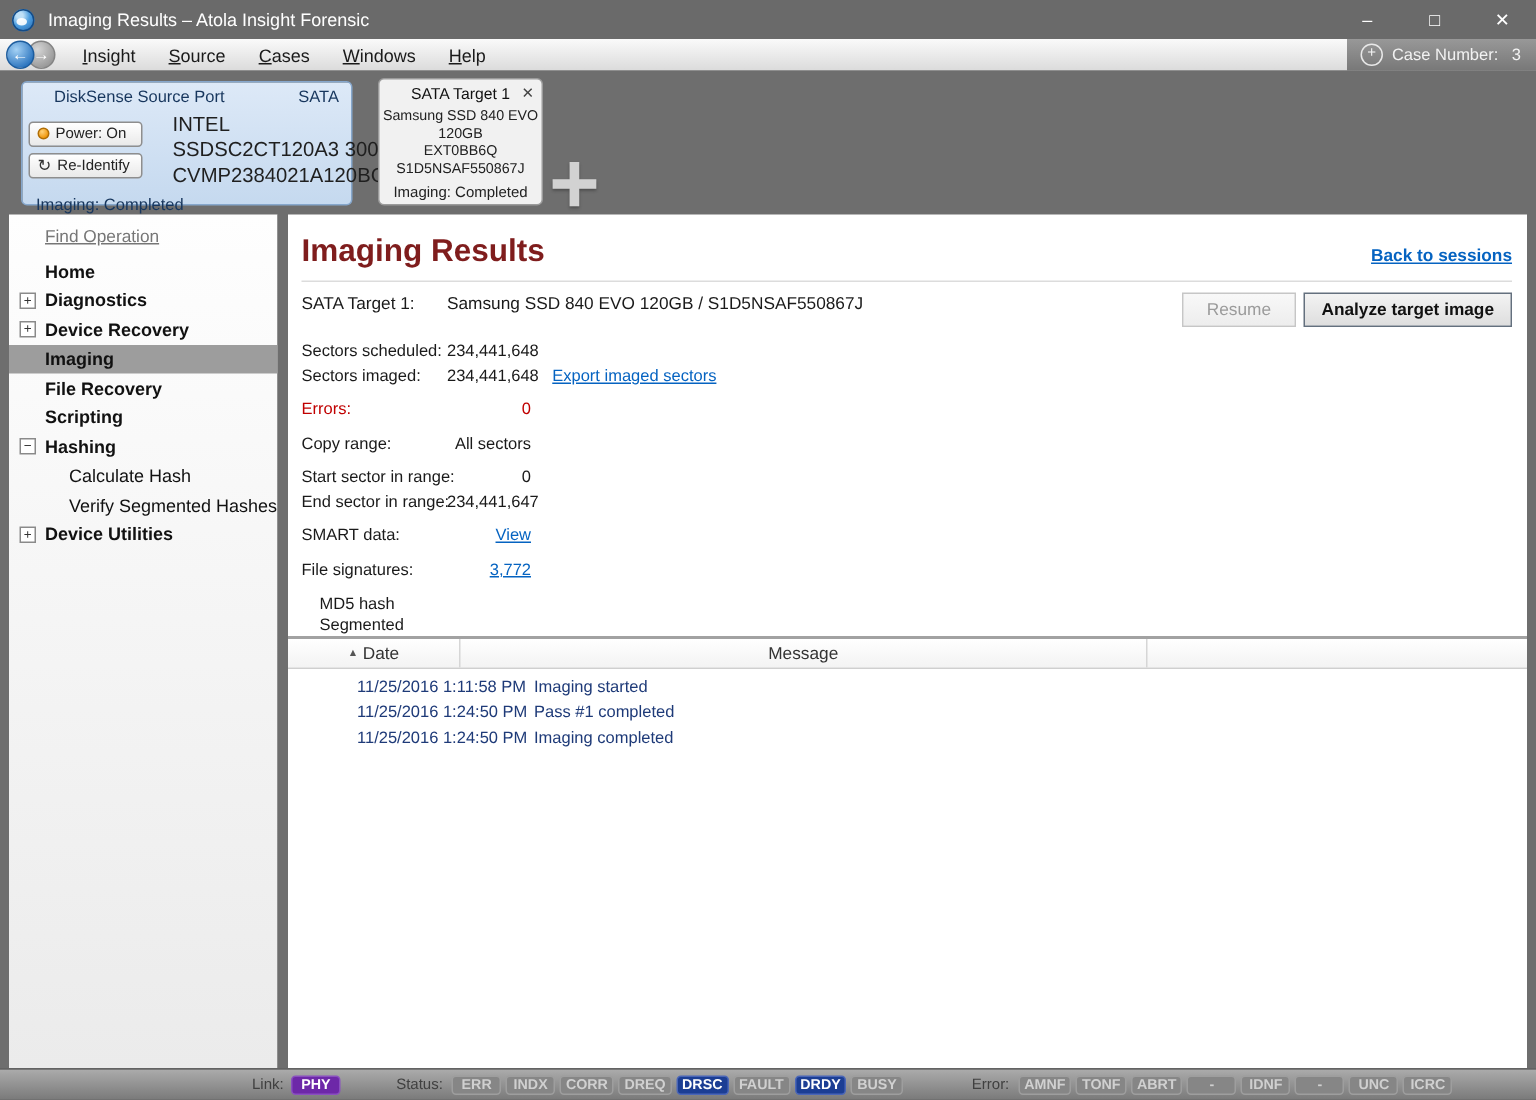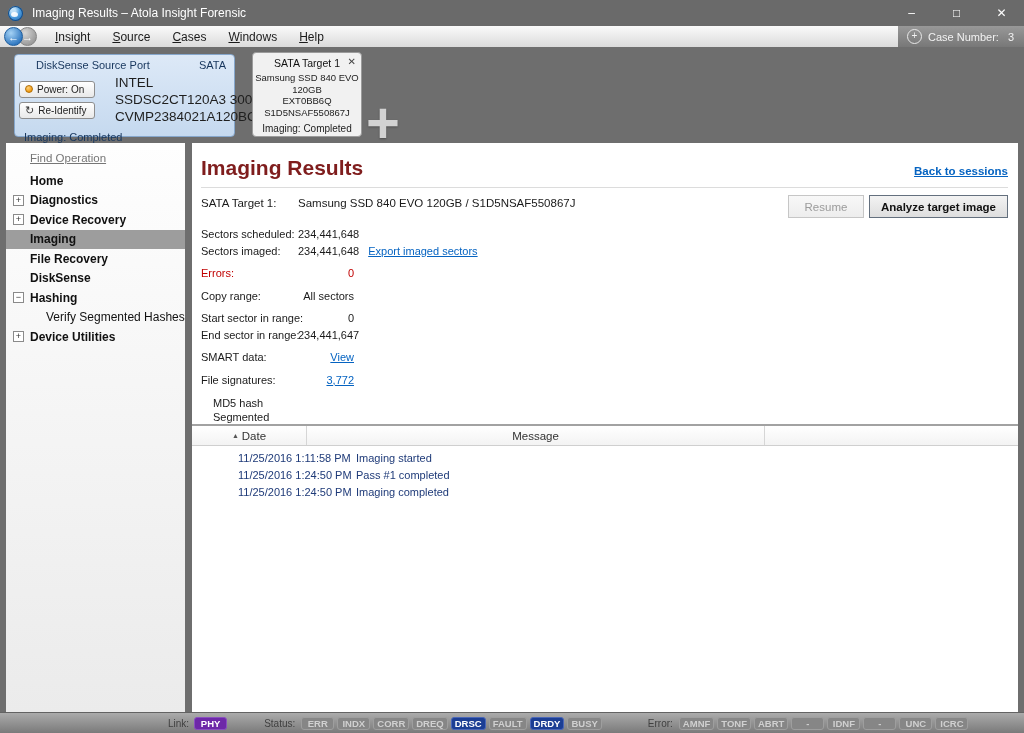--- a/index.html
+++ b/index.html
@@ -237,28 +237,32 @@
           <span class="side-label">Imaging</span>
         </div>
       
         <div class="side-item bold">
 
           <span class="side-label">File Recovery</span>
         </div>
       
         <div class="side-item bold">
 
-          <span class="side-label">DiskSense</span>
+          <span class="side-label">Scripting</span>
         </div>
       
         <div class="side-item bold">
           <span class="expander">−</span>
           <span class="side-label">Hashing</span>
         </div>
       
+        <div class="side-item child">
+
+          <span class="side-label">Calculate Hash</span>
+        </div>
       
         <div class="side-item child">
 
           <span class="side-label">Verify Segmented Hashes</span>
         </div>
       
         <div class="side-item bold">
           <span class="expander">+</span>
           <span class="side-label">Device Utilities</span>
         </div>

